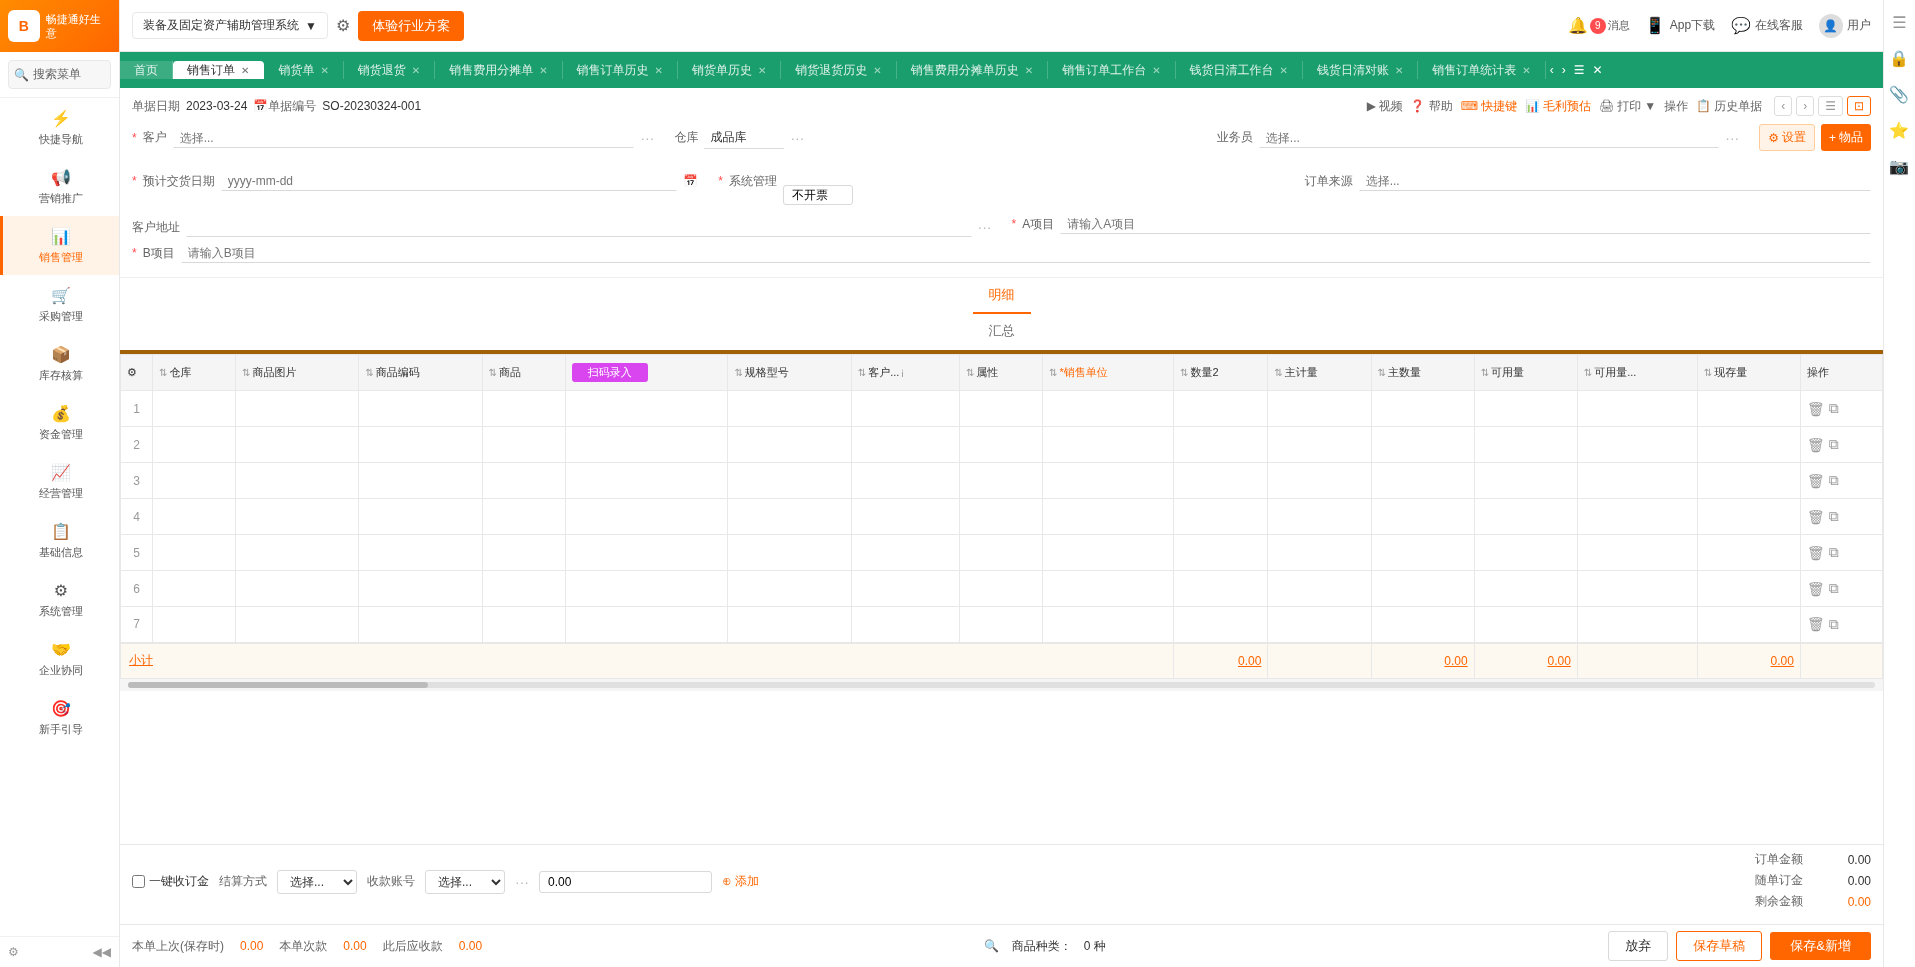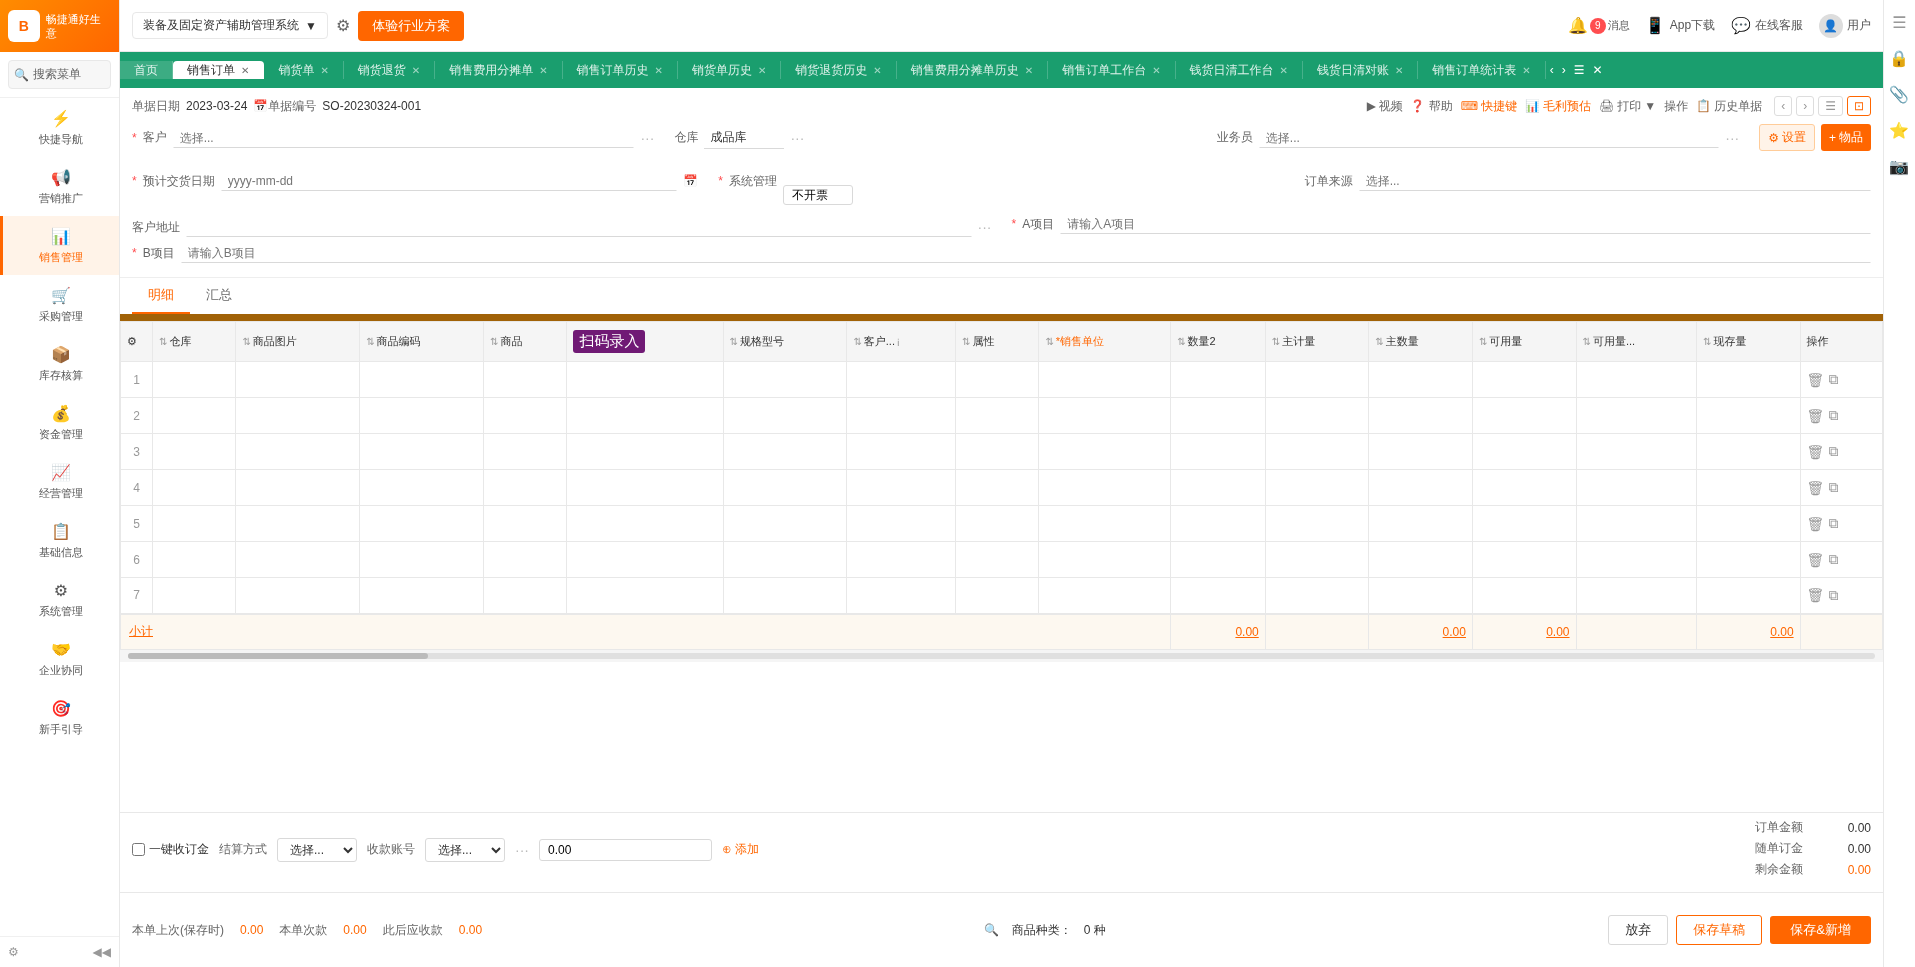--- a/index.html
+++ b/index.html
@@ -45,51 +45,51 @@
     .action-btn { display: flex; align-items: center; gap: 3px; cursor: pointer; color: #666; }
     .action-btn.orange { color: #ff6600; }
 
     .form-row { display: flex; align-items: center; gap: 20px; margin-bottom: 6px; flex-wrap: nowrap; }
     .form-col { display: flex; align-items: center; gap: 6px; flex: 1; min-width: 0; }
     .form-select-input { border: 1px solid transparent; border-bottom: 1px solid #d9d9d9; padding: 2px 6px; font-size: 12px; color: #bbb; background: transparent; min-width: 100px; cursor: pointer; }
     .form-text-value { font-size: 12px; color: #333; border-bottom: 1px solid #d9d9d9; padding: 2px 6px; min-width: 80px; }
     .dots-btn { color: #bbb; cursor: pointer; font-size: 14px; }
 
     
-    .detail-tabs { display: flex; align-items: center; border-bottom: 7px solid #a16207; background: #fff; padding: 0 12px; }
+    .detail-tabs { display: flex; align-items: center; border-bottom: 4px solid #a16207; background: #fff; padding: 0 12px; flex-direction: column; }
     .detail-tab { padding: 8px 16px; cursor: pointer; font-size: 13px; color: #666; border-bottom: 2px solid transparent; }
     .detail-tab.active { color: #ff6600; border-bottom-color: #ff6600; font-weight: 500; }
 
     
     .table-container { flex: 1; overflow: auto; background: #fff; }
     table { width: 100%; border-collapse: collapse; font-size: 12px; min-width: 1400px; }
     thead tr { background: #f5f5f5; }
     th { padding: 8px 6px; text-align: left; border: 1px solid #e8e8e8; font-weight: 500; color: #333; white-space: nowrap; font-size: 11px; }
     td { padding: 6px; border: 1px solid #e8e8e8; color: #333; height: 36px; }
     .row-num { color: #999; text-align: center; width: 30px; }
-    .scan-btn { background: #701a75; color: #fff; border: none; padding: 2px 6px; border-radius: 3px; cursor: pointer; font-size: 15px; white-space: nowrap; }
+    .scan-btn { background: #d946ef; color: #fff; border: none; padding: 2px 16px; border-radius: 3px; cursor: pointer; font-size: 11px; white-space: nowrap; }
     .col-actions { display: flex; align-items: center; gap: 4px; }
     .icon-btn { cursor: pointer; color: #999; font-size: 14px; }
     .subtotal-row { background: #fdf8f0; }
     .subtotal-row td { font-weight: 500; color: #ff6600; border-top: 2px solid #e8e8e8; text-decoration: underline; }
 
     
     .footer-area { background: #fff; border-top: 1px solid #e8e8e8; padding: 6px 12px; }
     .footer-row1 { display: flex; align-items: center; gap: 10px; margin-bottom: 6px; }
     .footer-checkbox { display: flex; align-items: center; gap: 4px; }
     .footer-select { border: 1px solid #d9d9d9; padding: 3px 8px; border-radius: 3px; font-size: 12px; color: #333; background: #fff; min-width: 80px; }
     .footer-input { border: 1px solid #d9d9d9; padding: 3px 8px; border-radius: 3px; font-size: 12px; min-width: 60px; }
     .footer-add { color: #ff6600; cursor: pointer; font-size: 12px; }
     .total-line { display: flex; justify-content: flex-end; align-items: center; gap: 8px; margin-bottom: 2px; }
     .total-label { color: #666; }
     .total-val { color: #333; font-weight: 500; min-width: 60px; text-align: right; }
     .total-val.orange { color: #ff6600; }
 
     
-    .bottom-bar { background: #fff; border-top: 1px solid #e8e8e8; padding: 22px 12px; display: flex; align-items: center; justify-content: space-between; }
+    .bottom-bar { background: #fff; border-top: 1px solid #e8e8e8; padding: 6px 12px; display: flex; align-items: center; justify-content: space-between; }
     .bottom-stats { display: flex; align-items: center; gap: 16px; font-size: 12px; color: #666; }
     .bottom-actions { display: flex; align-items: center; gap: 8px; }
     .btn-discard { padding: 5px 16px; border: 1px solid #d9d9d9; border-radius: 3px; background: #fff; cursor: pointer; font-size: 13px; color: #333; }
     .btn-save-draft { padding: 5px 16px; border: 1px solid #ff6600; border-radius: 3px; background: #fff; cursor: pointer; font-size: 13px; color: #ff6600; }
     .btn-save-new { padding: 5px 20px; border: none; border-radius: 3px; background: #ff6600; cursor: pointer; font-size: 13px; color: #fff; }
 
     
     .right-sidebar { width: 32px; background: #fff; border-left: 1px solid #e8e8e8; display: flex; flex-direction: column; align-items: center; padding: 8px 0; gap: 8px; }
     .right-icon { width: 28px; height: 28px; display: flex; align-items: center; justify-content: center; cursor: pointer; color: #999; font-size: 16px; border-radius: 4px; }
     .right-icon.active { color: #ff6600; }

